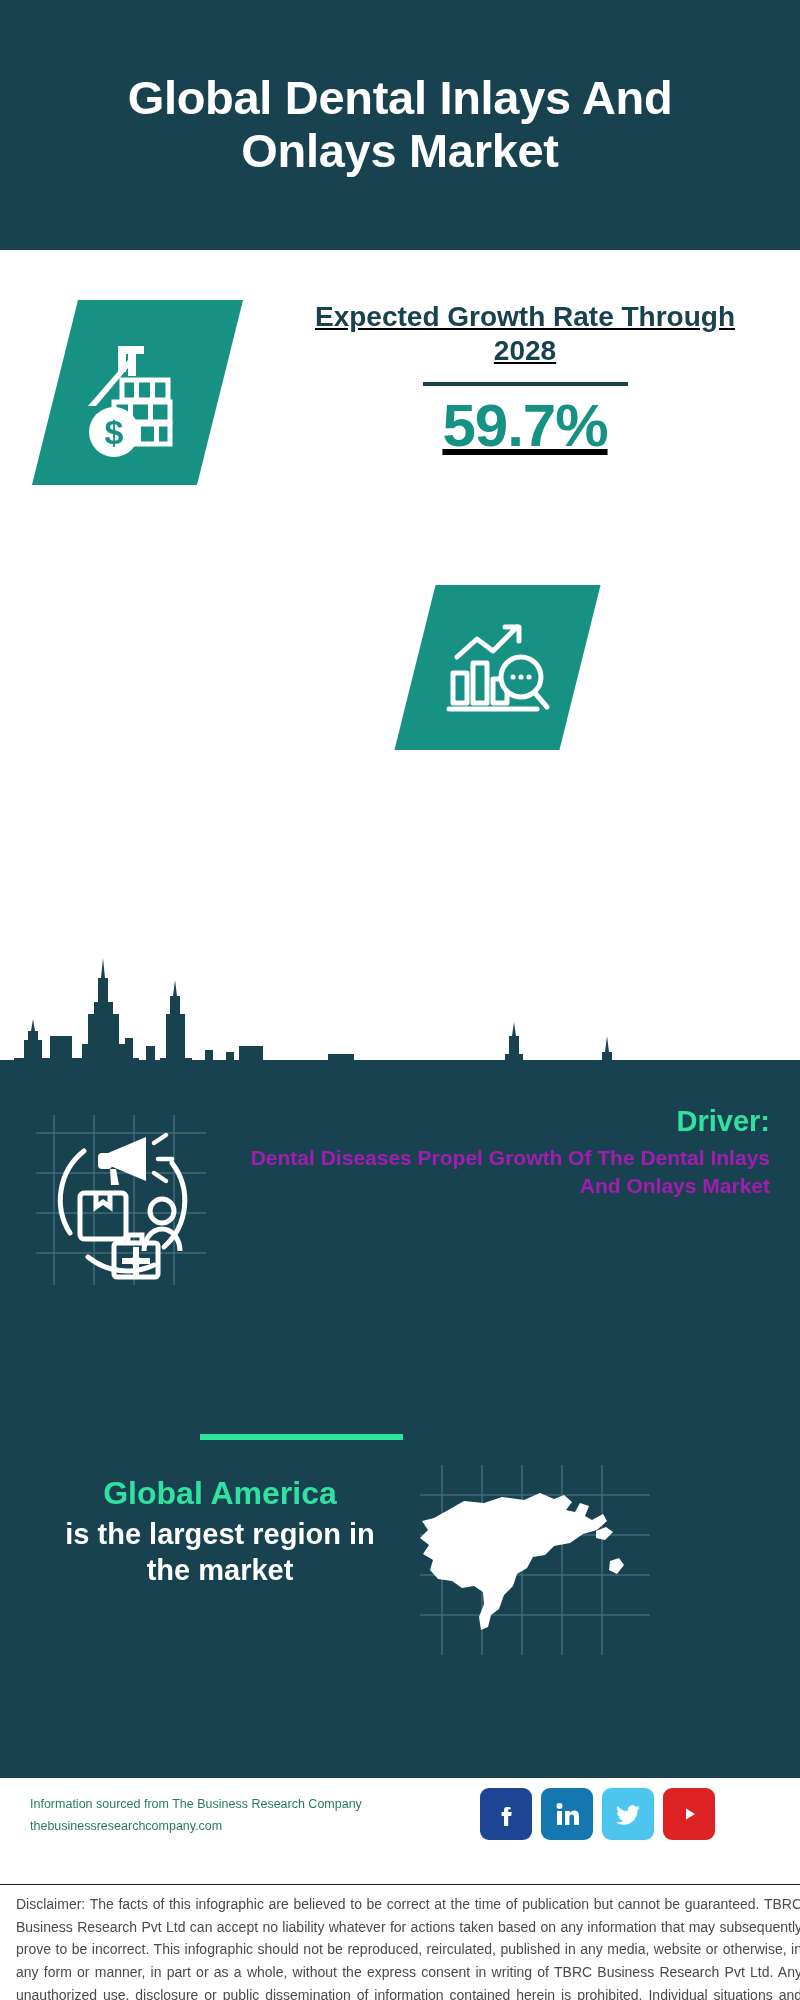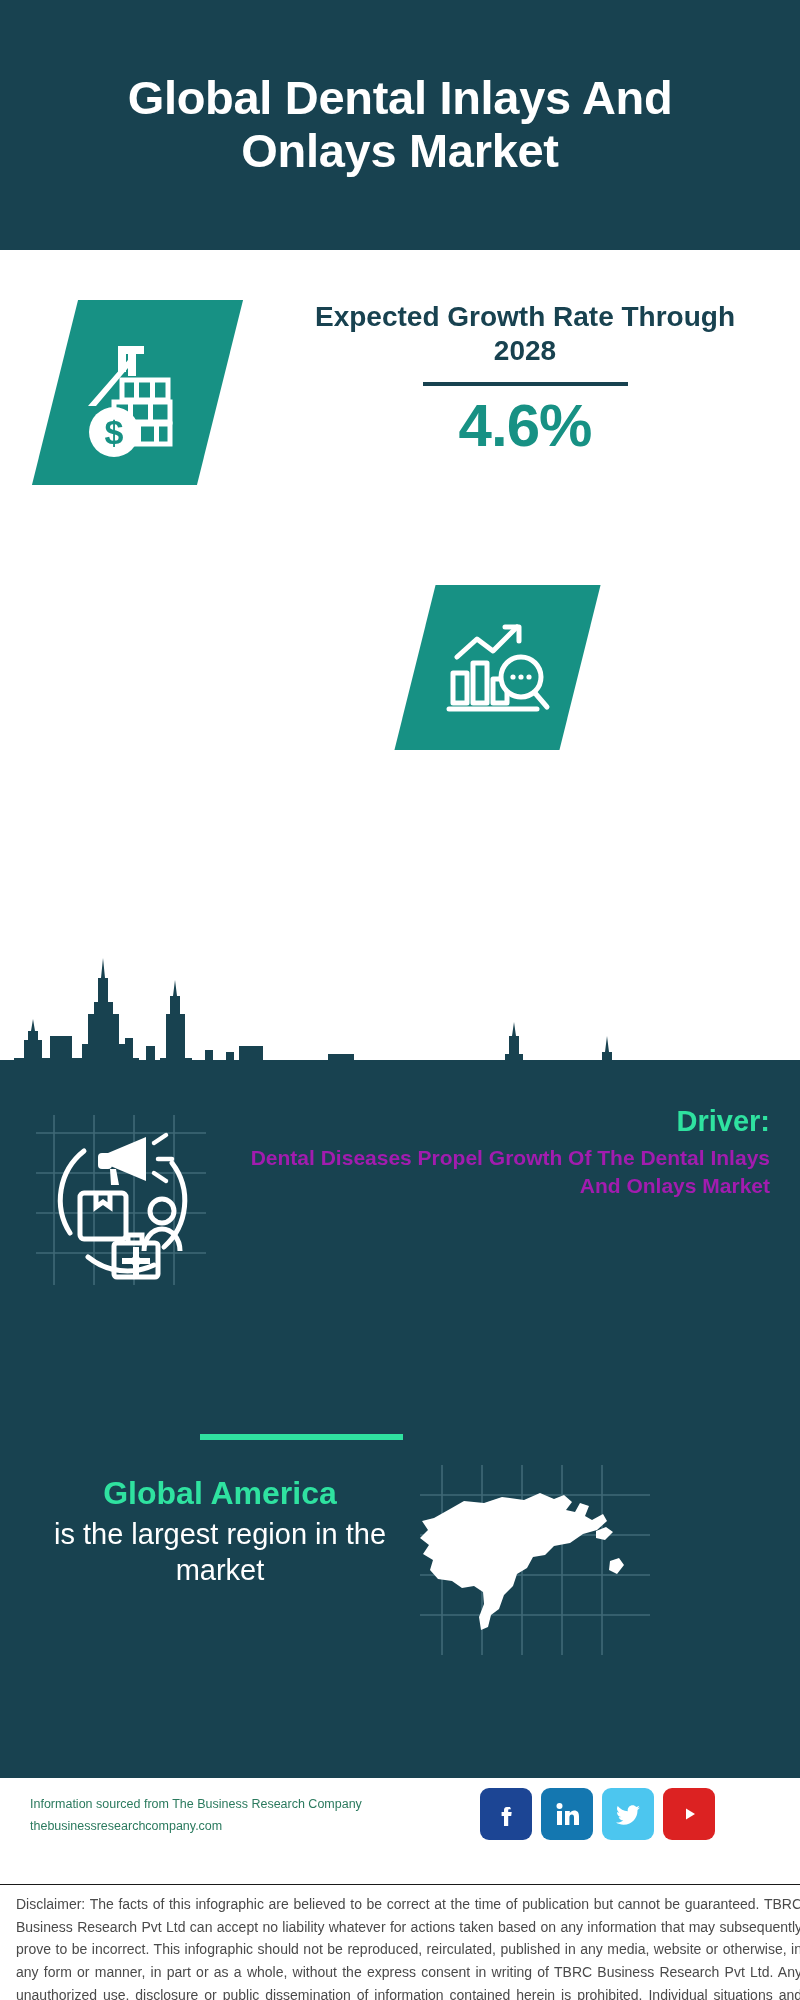--- a/index.html
+++ b/index.html
@@ -72,21 +72,21 @@
     color:#a21caf;font-size:21px;font-weight:700;line-height:1.33;margin:0;
   }
 
   .mid-divider{
     position:absolute;left:200px;top:1434px;width:203px;height:6px;background:#2fe2a0;
   }
 
   .region-row{position:absolute;left:0;top:1475px;width:800px;height:200px;}
   .region-text{position:absolute;left:40px;top:0;width:360px;text-align:center;}
   .region-name{color:#2fe2a0;font-size:32px;font-weight:700;margin:0 0 4px 0;}
-  .region-sub{color:#ffffff;font-size:29px;font-weight:400;line-height:1.25;margin:0;}
+  .region-sub{color:#ffffff;font-size:29px;font-weight:700;line-height:1.25;margin:0;}
   .region-map{position:absolute;left:420px;top:-10px;width:230px;height:190px;}
 
   
   .footer{
     position:absolute;left:0;top:1778px;width:684px;height:105px;background:#ffffff;
   }
   .footer-src{
     position:absolute;left:30px;top:16px;width:360px;
     color:#2b7a5e;font-size:12.5px;line-height:1.75;
   }
@@ -134,24 +134,24 @@
           <rect x="44" y="96" width="48" height="20" fill="none" stroke="#ffffff" stroke-width="5"></rect>
           <rect x="58" y="96" width="5" height="20"></rect>
             <rect x="76" y="96" width="5" height="20"></rect>
           <circle cx="36" cy="104" r="25"></circle>
           <text x="36" y="116" font-size="34" font-weight="700" text-anchor="middle" fill="#179184" font-family="Liberation Sans, sans-serif">$</text>
         </g>
       </svg>
     </div>
   </div>
 
-  <div class="stat-block" style="left:290px;top:300px;width:470px;">
+  <div class="stat-block" style="left:290px;top:300px;width:470px;text-decoration:underline;">
     <p class="stat-title">Expected Growth Rate Through 2028</p>
     <div class="stat-rule"></div>
-    <p class="stat-value">4.6%</p>
+    <p class="stat-value">59.7%</p>
   </div>
 
 
   <div class="para" style="left:415px;top:585px;width:165px;height:165px;">
     <div class="para-inner">
       <svg width="110" height="110" viewBox="0 0 110 110">
         <g fill="none" stroke="#ffffff" stroke-width="5" stroke-linecap="round" stroke-linejoin="round">
           <path d="M14 44 L34 26 L50 38 L74 14"></path>
           <path d="M62 14 h14 v14"></path>
           <rect x="10" y="60" width="14" height="30"></rect>

